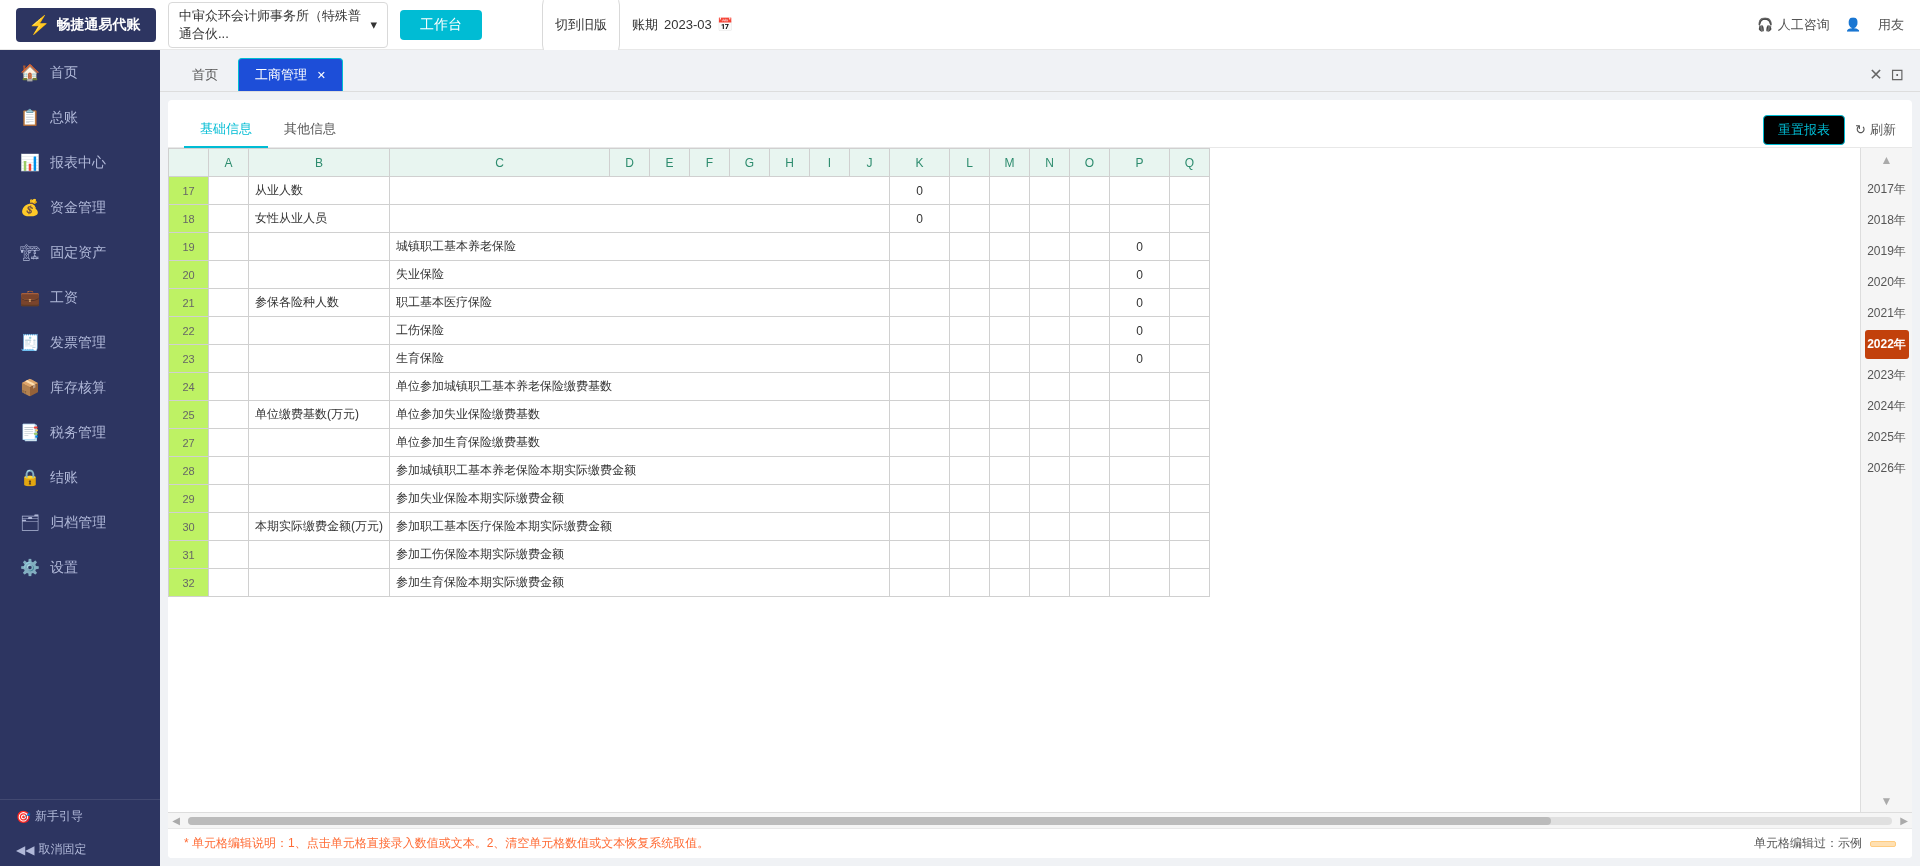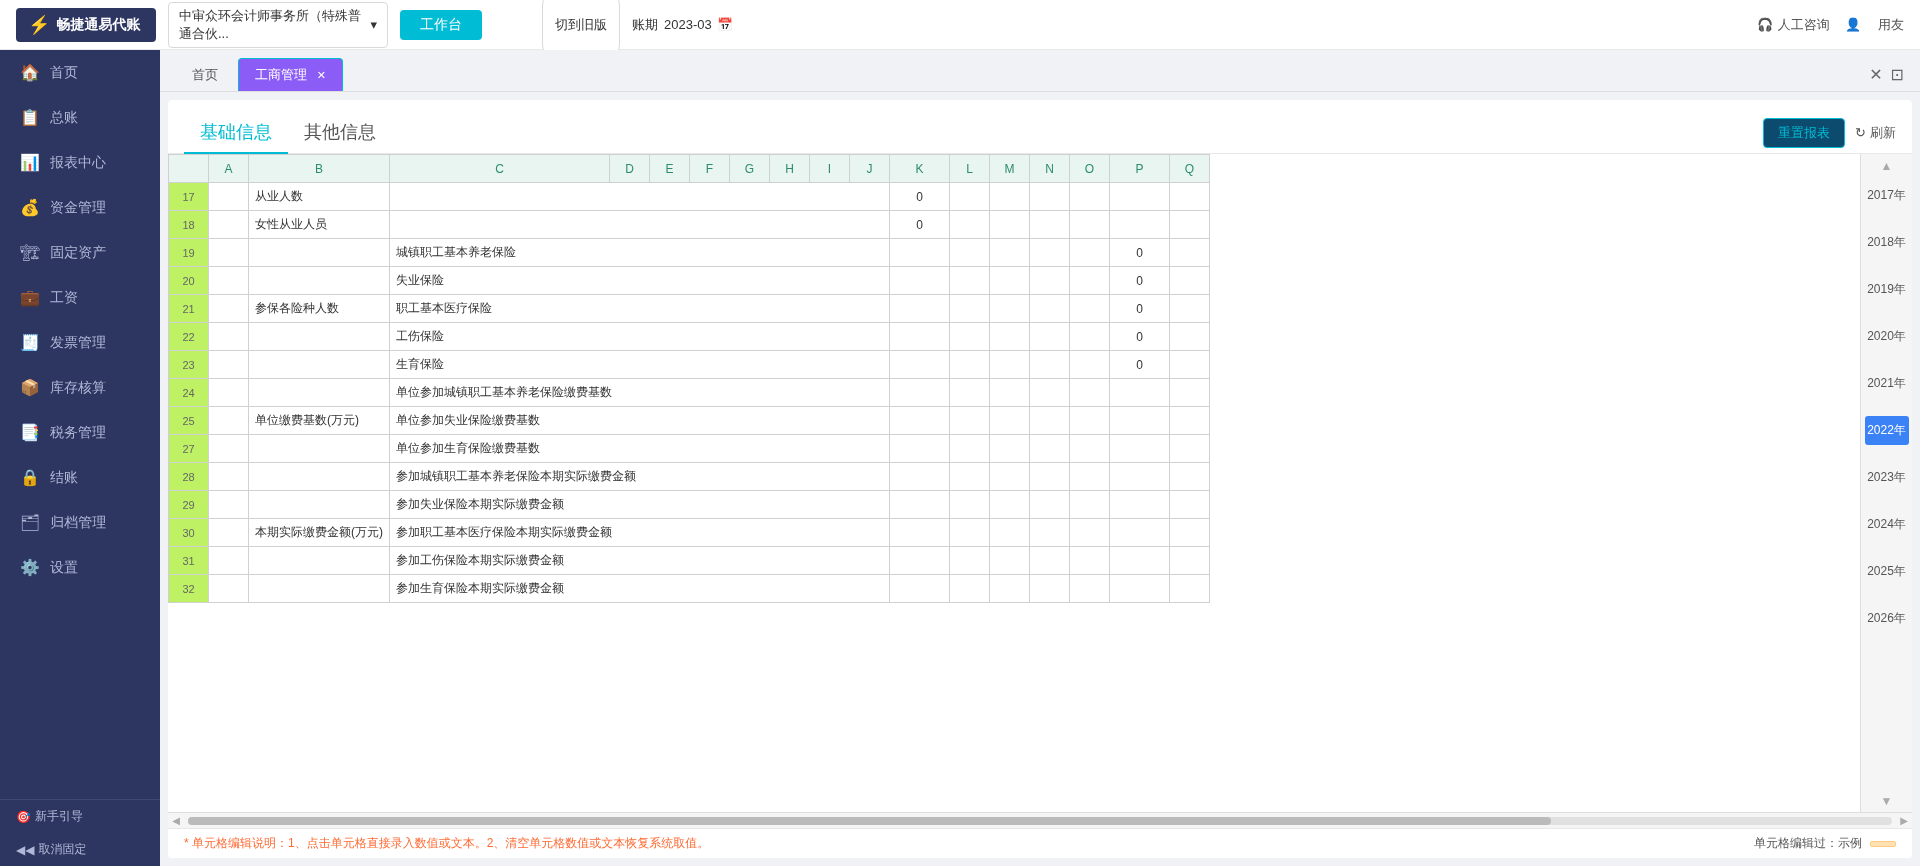--- a/index.html
+++ b/index.html
@@ -61,34 +61,34 @@
     
     .tab-bar {
       display: flex; align-items: center; background: #f0f2f5;
       padding: 8px 16px 0; gap: 4px; border-bottom: 1px solid #ddd;
     }
     .tab-item {
       padding: 7px 16px; border-radius: 4px 4px 0 0; cursor: pointer;
       font-size: 13px; color: #555; background: #fff; border: 1px solid #ddd; border-bottom: none;
     }
     .tab-item.home { background: transparent; border: none; color: #555; }
-    .tab-item.active { background: #8b5cf6; color: #fff; border-color: #00bcd4; }
+    .tab-item.active { background: #1d4ed8; color: #fff; border-color: #00bcd4; }
     .tab-close { margin-left: 6px; font-size: 11px; cursor: pointer; }
     .window-controls { margin-left: auto; display: flex; gap: 8px; }
     .win-btn { background: none; border: none; font-size: 16px; cursor: pointer; color: #666; }
     
     
     .content-area { flex: 1; background: #fff; display: flex; flex-direction: column; overflow: hidden; margin: 8px; border-radius: 4px; }
     
     
     .sub-tabs { display: flex; align-items: center; padding: 12px 16px 0; border-bottom: 1px solid #e8e8e8; }
-    .sub-tab { padding: 8px 16px; cursor: pointer; font-size: 18px; color: #555; border-bottom: 2px solid transparent; margin-bottom: -1px; }
+    .sub-tab { padding: 8px 16px; cursor: pointer; font-size: 13px; color: #555; border-bottom: 2px solid transparent; margin-bottom: -1px; }
     .sub-tab.active { color: #00bcd4; border-bottom-color: #00bcd4; }
     .sub-tabs-right { margin-left: auto; display: flex; gap: 10px; align-items: center; }
-    .btn-reset { border: 1px solid #00bcd4; color: #00bcd4; background: #0c4a6e; padding: 5px 14px; border-radius: 4px; cursor: pointer; font-size: 13px; }
+    .btn-reset { border: 1px solid #00bcd4; color: #00bcd4; background: #000000; padding: 5px 14px; border-radius: 4px; cursor: pointer; font-size: 13px; }
     .btn-refresh { border: none; background: none; color: #555; cursor: pointer; font-size: 13px; display: flex; align-items: center; gap: 4px; }
     
     
     .spreadsheet-container { flex: 1; overflow: hidden; display: flex; position: relative; }
     .spreadsheet-inner { flex: 1; overflow: auto; }
     
     table.sheet {
       border-collapse: collapse; width: max-content; font-size: 12px;
     }
     table.sheet th, table.sheet td {
@@ -102,23 +102,23 @@
     table.sheet thead th.row-num { background: #e8f5f0; min-width: 40px; }
     table.sheet tbody td.row-num { background: #bef264; text-align: center; color: #666; font-size: 11px; }
     table.sheet tbody td { color: #333; }
     table.sheet tbody td.col-b { }
     
     
     .year-panel {
       width: 52px; background: #f5f5f5; border-left: 1px solid #ddd;
       display: flex; flex-direction: column; overflow: hidden;
     }
-    .year-panel-scroll { flex: 1; overflow-y: auto; display: flex; flex-direction: column; align-items: center; padding: 4px 0; gap: 18px; }
+    .year-panel-scroll { flex: 1; overflow-y: auto; display: flex; flex-direction: column; align-items: center; padding: 4px 0; gap: 2px; }
     .year-item { width: 44px; text-align: center; padding: 6px 2px; font-size: 12px; cursor: pointer; color: #555; border-radius: 3px; }
-    .year-item.active { background: #3b82f6; color: #fff; }
+    .year-item.active { background: #c2410c; color: #fff; font-weight: bold; }
     .year-panel-top, .year-panel-bottom { background: #f5f5f5; display: flex; align-items: center; justify-content: center; padding: 4px; cursor: pointer; }
     .chevron-up::before { content: '▲'; color: #aaa; font-size: 12px; }
     .chevron-down::before { content: '▼'; color: #aaa; font-size: 12px; }
     
     
     .bottom-bar { border-top: 1px solid #e8e8e8; padding: 6px 16px; display: flex; align-items: center; justify-content: space-between; background: #fff; font-size: 12px; }
     .bottom-hint { color: #ff6b35; }
     .bottom-right { display: flex; align-items: center; gap: 8px; color: #555; }
     .cell-example { background: #ffe0b2; padding: 2px 12px; border: 1px solid #ffcc80; border-radius: 2px; font-size: 11px; }
     

